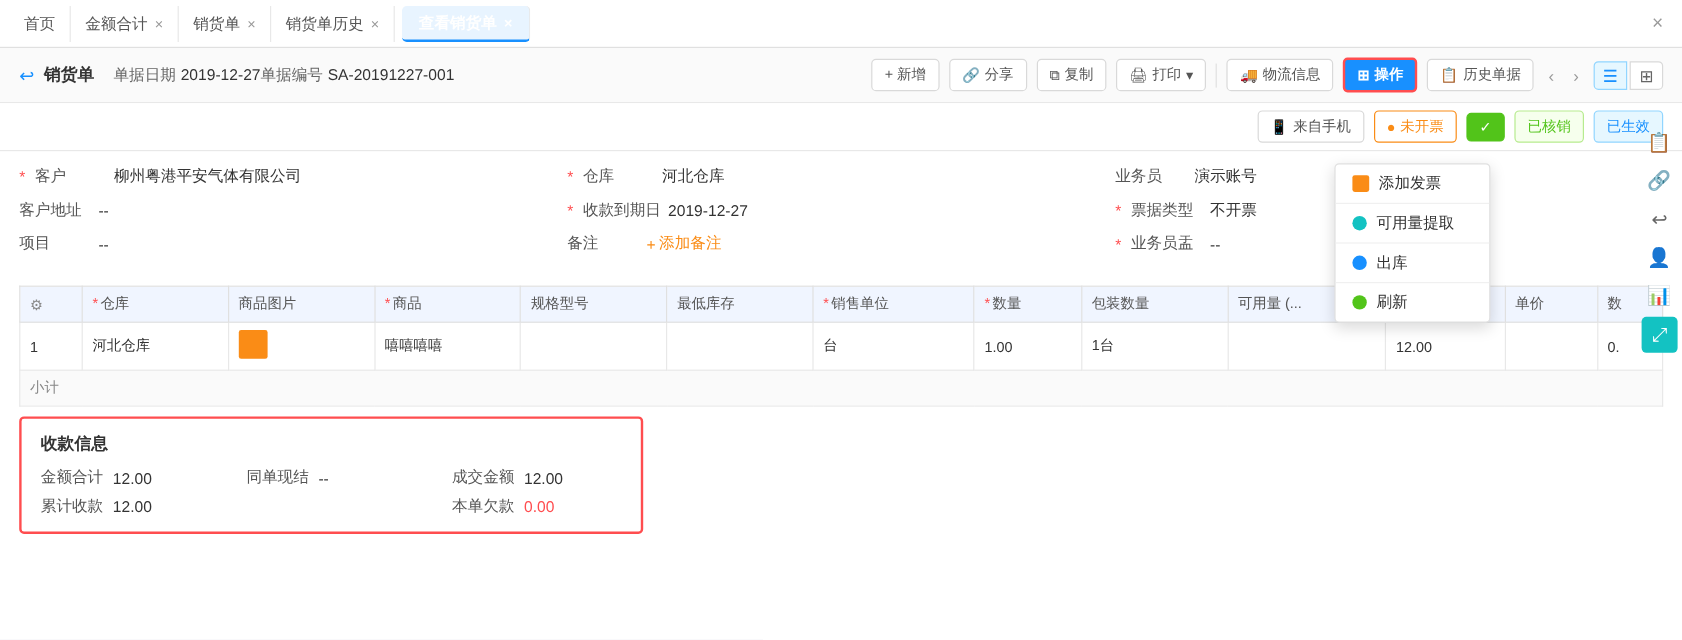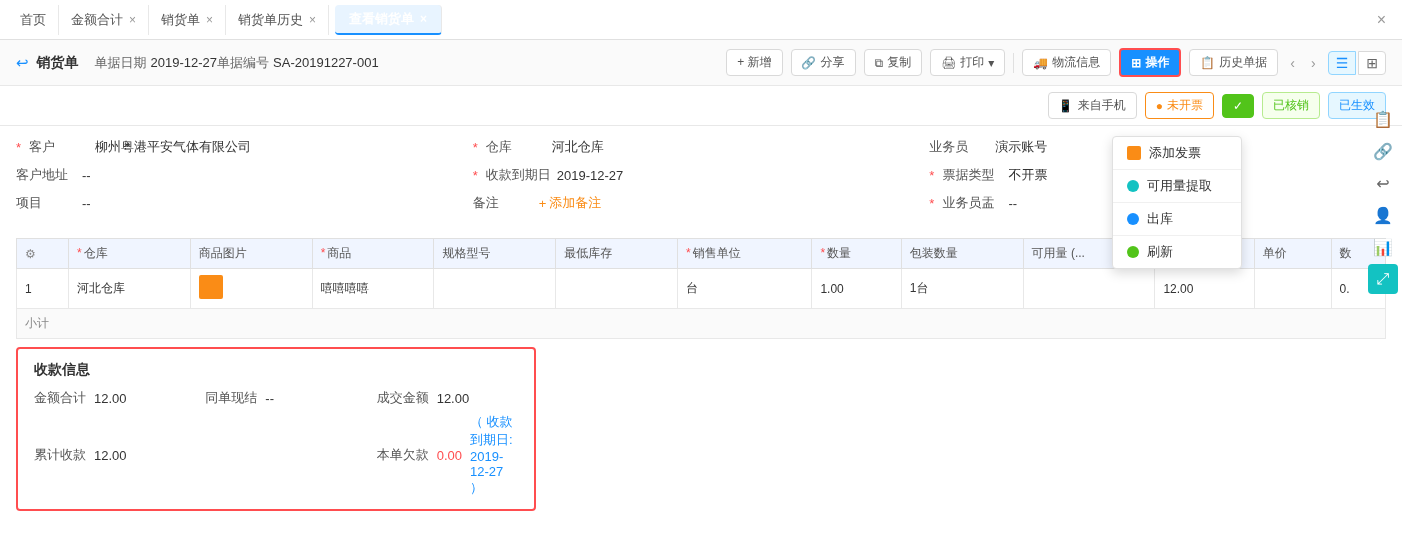--- a/index.html
+++ b/index.html
@@ -365,21 +365,20 @@
         <span class="payment-row-value">12.00</span>
       </div>
       <div class="payment-row">
         <span class="payment-row-label">累计收款</span>
         <span class="payment-row-value">12.00</span>
       </div>
       <div></div>
       <div class="payment-row">
         <span class="payment-row-label">本单欠款</span>
         <span class="payment-row-value orange">0.00</span>
-        <span class="payment-row-value blue">（ 收款到期日: <span style="color:#1890ff;">2019-12-27</span> ）</span>
       </div>
     </div>
   </div>
 
   <div class="dropdown-menu">
     <div class="dropdown-item">
       <span class="menu-icon-square"></span>
       <span>添加发票</span>
     </div>
     <div class="dropdown-item">

